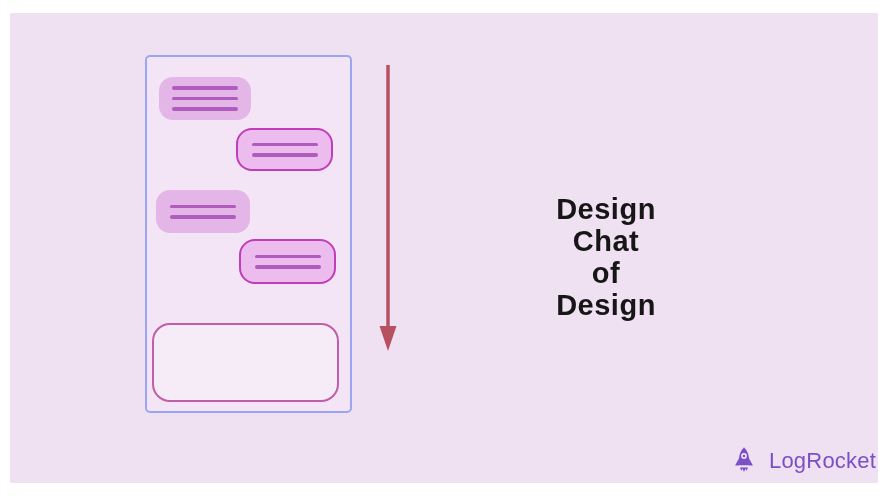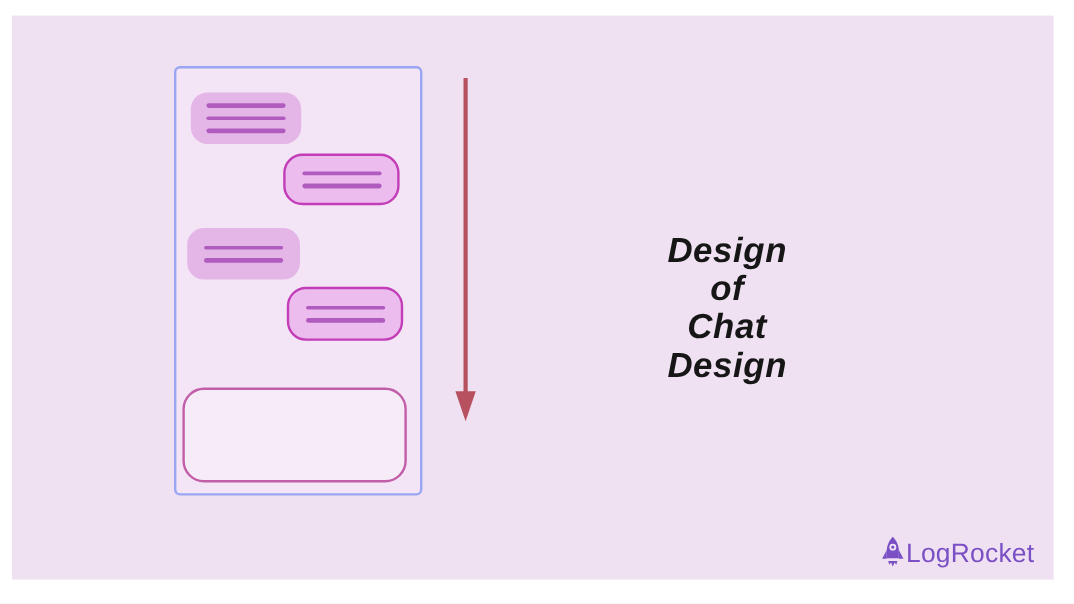--- a/index.html
+++ b/index.html
@@ -49,26 +49,25 @@
     background:var(--input_bg,#f6ecf8);
   }
   
   .arrow{position:absolute;left:366px;top:50px;}
   
   .title{
     position:absolute;left:446px;top:180px;width:300px;
     text-align:center;color:var(--title_text,#161616);
     font-size:29px;font-weight:700;line-height:32px;
     letter-spacing:0.5px;
-    font-style:italic;
   }
   
   .logo{
     position:absolute;left:723px;top:433px;
-    display:flex;align-items:center;gap:0;
+    display:flex;align-items:center;gap:14px;
   }
   .logo .brand-text{
     color:var(--brand_purple,#7b50c5);
     font-size:22px;font-weight:400;letter-spacing:0.2px;
   }
 </style>
 </head>
 <body>
 
 <div class="canvas">
@@ -94,22 +93,22 @@
     <div class="input-box"></div>
   </div>
 
   <svg class="arrow" width="24" height="290" viewBox="0 0 24 290">
     <line x1="12" y1="2" x2="12" y2="266" stroke="var(--arrow,#b7515f)" stroke-width="3.5"></line>
     <polygon points="3.5,263 20.5,263 12,288" fill="var(--arrow,#b7515f)"></polygon>
   </svg>
 
   <div class="title">
     <div>Design</div>
+    <div>Chat</div>
     <div>of</div>
-    <div>Chat</div>
     <div>Design</div>
   </div>
 
   <div class="logo">
     <svg width="22" height="30" viewBox="0 0 24 32">
       <path d="M12 1 C16 5 17.5 10 17.5 14 L17.5 20.5 L6.5 20.5 L6.5 14 C6.5 10 8 5 12 1 Z" fill="var(--brand_purple,#7b50c5)"></path>
       <path d="M6.5 13 L2.3 21 L6.5 21 Z" fill="var(--brand_purple,#7b50c5)"></path>
       <path d="M17.5 13 L21.7 21 L17.5 21 Z" fill="var(--brand_purple,#7b50c5)"></path>
       <circle cx="12" cy="10.5" r="3.1" fill="#f2e8f7"></circle>
       <circle cx="12" cy="10.5" r="1.4" fill="var(--brand_purple,#7b50c5)"></circle>

